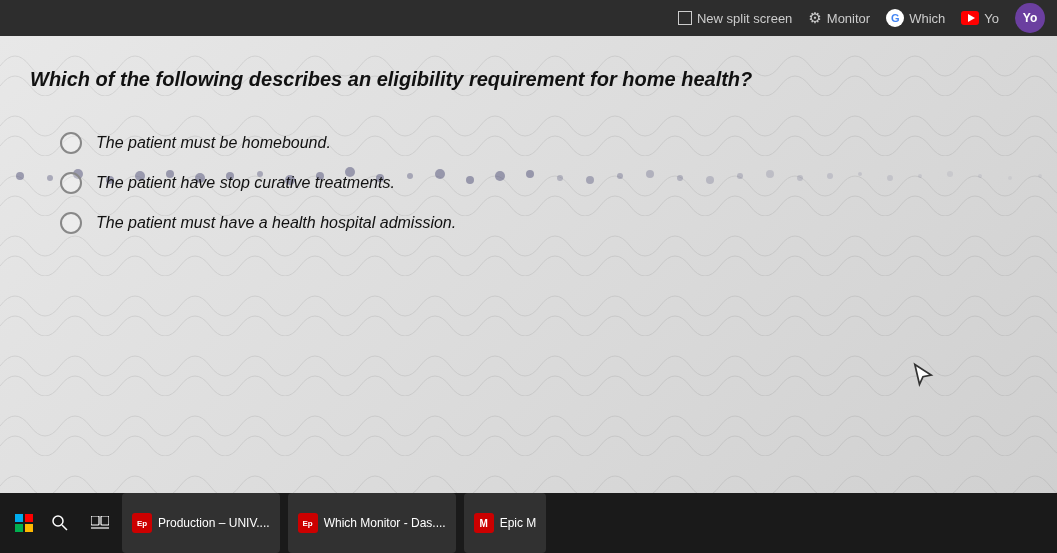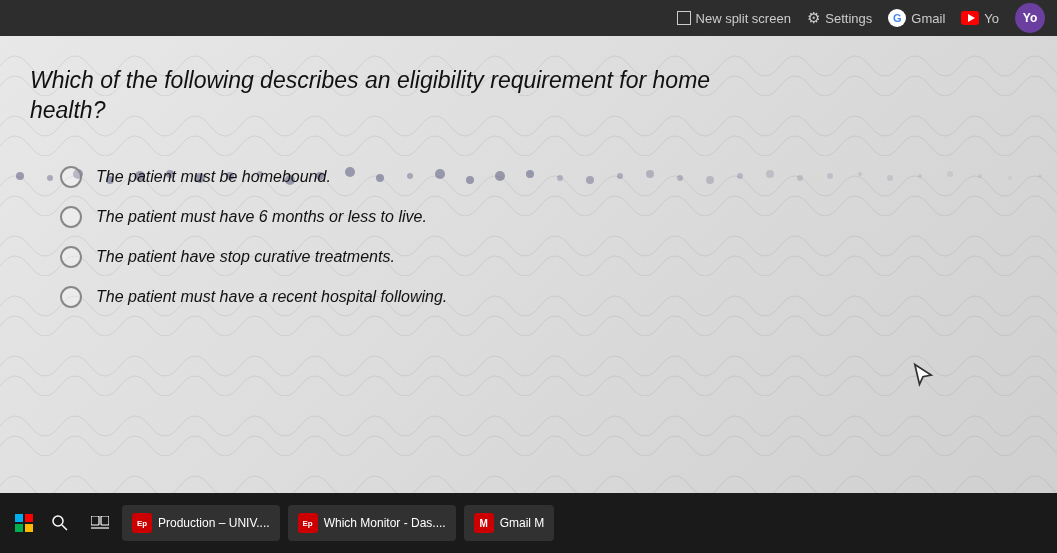--- a/index.html
+++ b/index.html
@@ -111,22 +111,22 @@
     }
 
     
     .question-area {
       padding: 30px 40px 20px 30px;
       position: relative;
       z-index: 2;
     }
 
     .question-text {
-      font-size: 23px;
-      font-weight: 400;
+      font-size: 20px;
+      font-weight: 700;
       color: #111;
       line-height: 1.3;
       max-width: 750px;
       font-style: italic;
     }
 
     
     .options-area {
       padding: 20px 28px 20px 60px;
       position: relative;
@@ -215,21 +215,21 @@
       color: white;
     }
 
     .taskbar-app {
       display: flex;
       align-items: center;
       gap: 6px;
       background: rgba(255,255,255,0.1);
       border-radius: 4px;
       padding: 4px 10px;
-      height: 36px;
+      height: 60px;
       color: white;
       font-size: 12px;
       cursor: pointer;
       margin: 0 2px;
     }
 
     .app-logo-epic {
       width: 20px;
       height: 20px;
       background: #cc0000;
@@ -282,25 +282,25 @@
 </head>
 <body>
 
 <div class="browser-bar">
   <div class="browser-bar-item">
     <span class="split-screen-icon"></span>
     <span>New split screen</span>
   </div>
   <div class="browser-bar-item">
     <span class="settings-icon">⚙</span>
-    <span>Settings</span>
+    <span>Monitor</span>
   </div>
   <div class="browser-bar-item">
     <span class="gmail-g">G</span>
-    <span>Gmail</span>
+    <span>Which</span>
   </div>
   <div class="browser-bar-item">
     <span class="youtube-icon">
       <span class="youtube-play"></span>
     </span>
     <span>Yo</span>
   </div>
   <div class="profile-avatar">
     <span>Yo</span>
   </div>
@@ -363,29 +363,25 @@
     <h2 class="question-text">Which of the following describes an eligibility requirement for home health?</h2>
   </div>
 
   <div class="options-area">
     <div class="option-row">
       <div class="radio-circle"></div>
       <span class="option-text">The patient must be homebound.</span>
     </div>
     <div class="option-row">
       <div class="radio-circle"></div>
-      <span class="option-text">The patient must have 6 months or less to live.</span>
-    </div>
-    <div class="option-row">
-      <div class="radio-circle"></div>
       <span class="option-text">The patient have stop curative treatments.</span>
     </div>
     <div class="option-row">
       <div class="radio-circle"></div>
-      <span class="option-text">The patient must have a recent hospital following.</span>
+      <span class="option-text">The patient must have a health hospital admission.</span>
     </div>
   </div>
 
   <div class="cursor">
     <svg viewBox="0 0 24 24" fill="none" xmlns="http://www.w3.org/2000/svg">
       <path d="M5 3L19 12L12 13.5L9 20L5 3Z" fill="white" stroke="#333" stroke-width="1.5"></path>
     </svg>
   </div>
 </div>
 
@@ -415,15 +411,15 @@
   <div class="taskbar-app">
     <div class="app-logo-epic">Ep</div>
     <span>Production – UNIV....</span>
   </div>
   <div class="taskbar-app">
     <div class="app-logo-monitor">Ep</div>
     <span>Which Monitor - Das....</span>
   </div>
   <div class="taskbar-app">
     <div class="app-logo-m">M</div>
-    <span>Gmail M</span>
+    <span>Epic M</span>
   </div>
 </div>
 
 </body></html>

